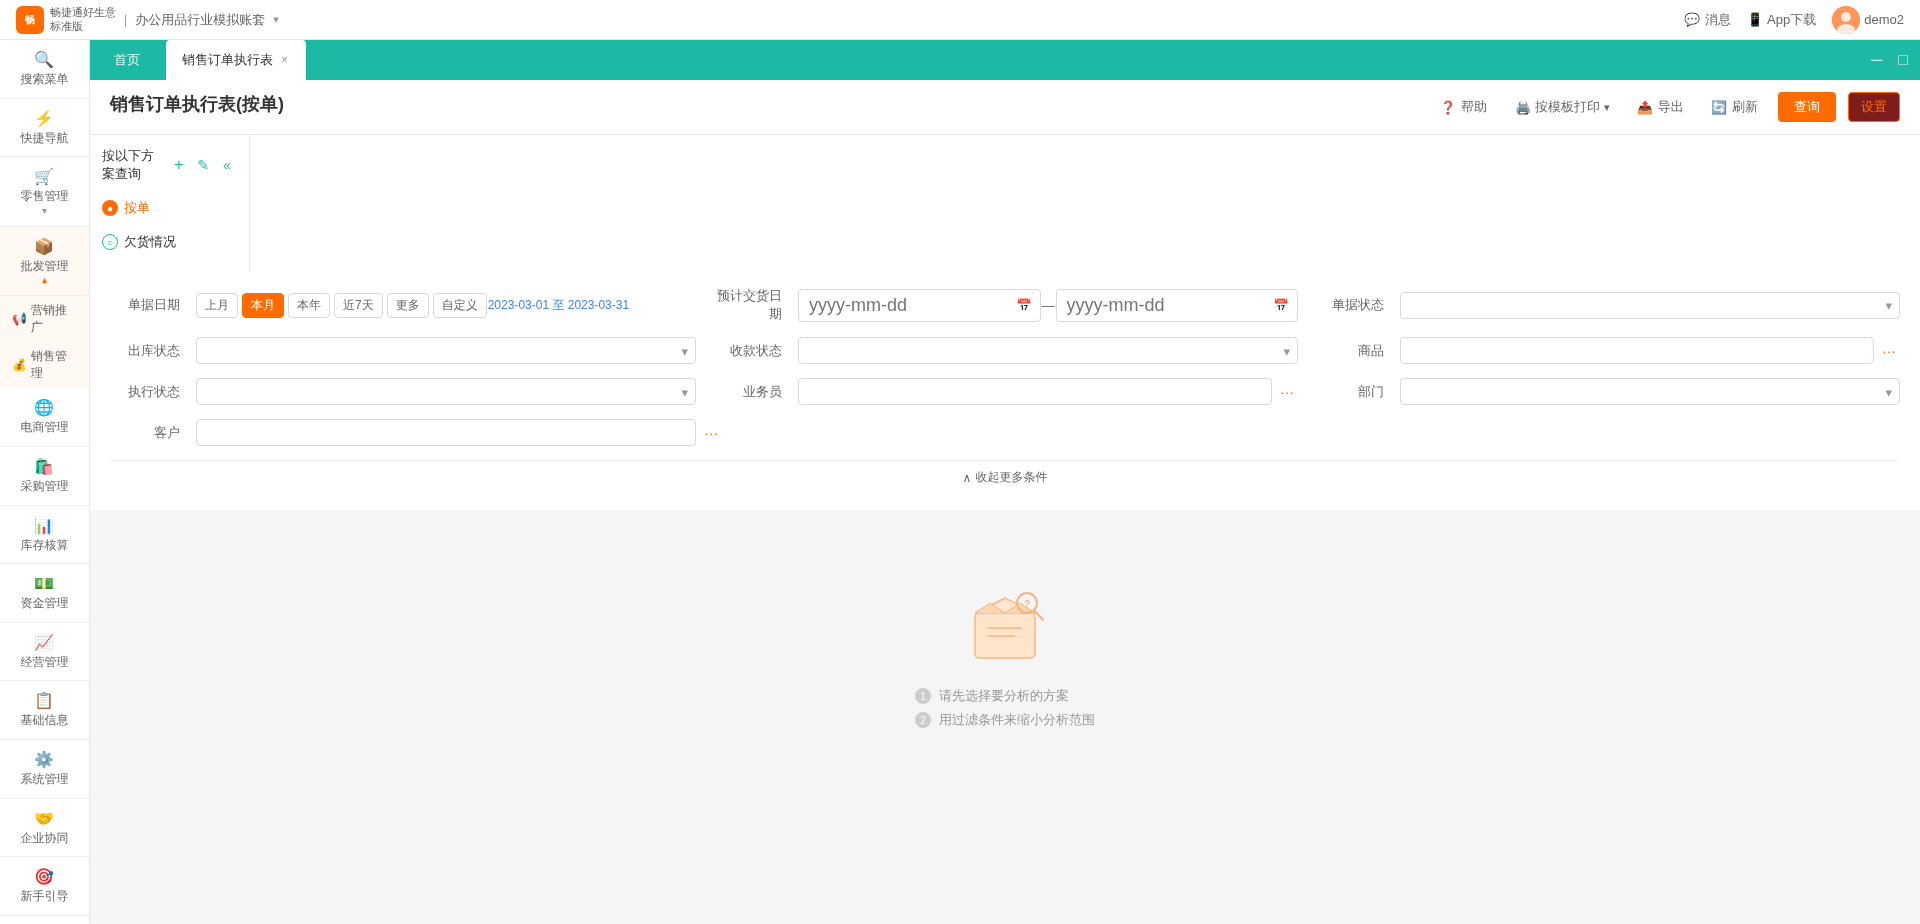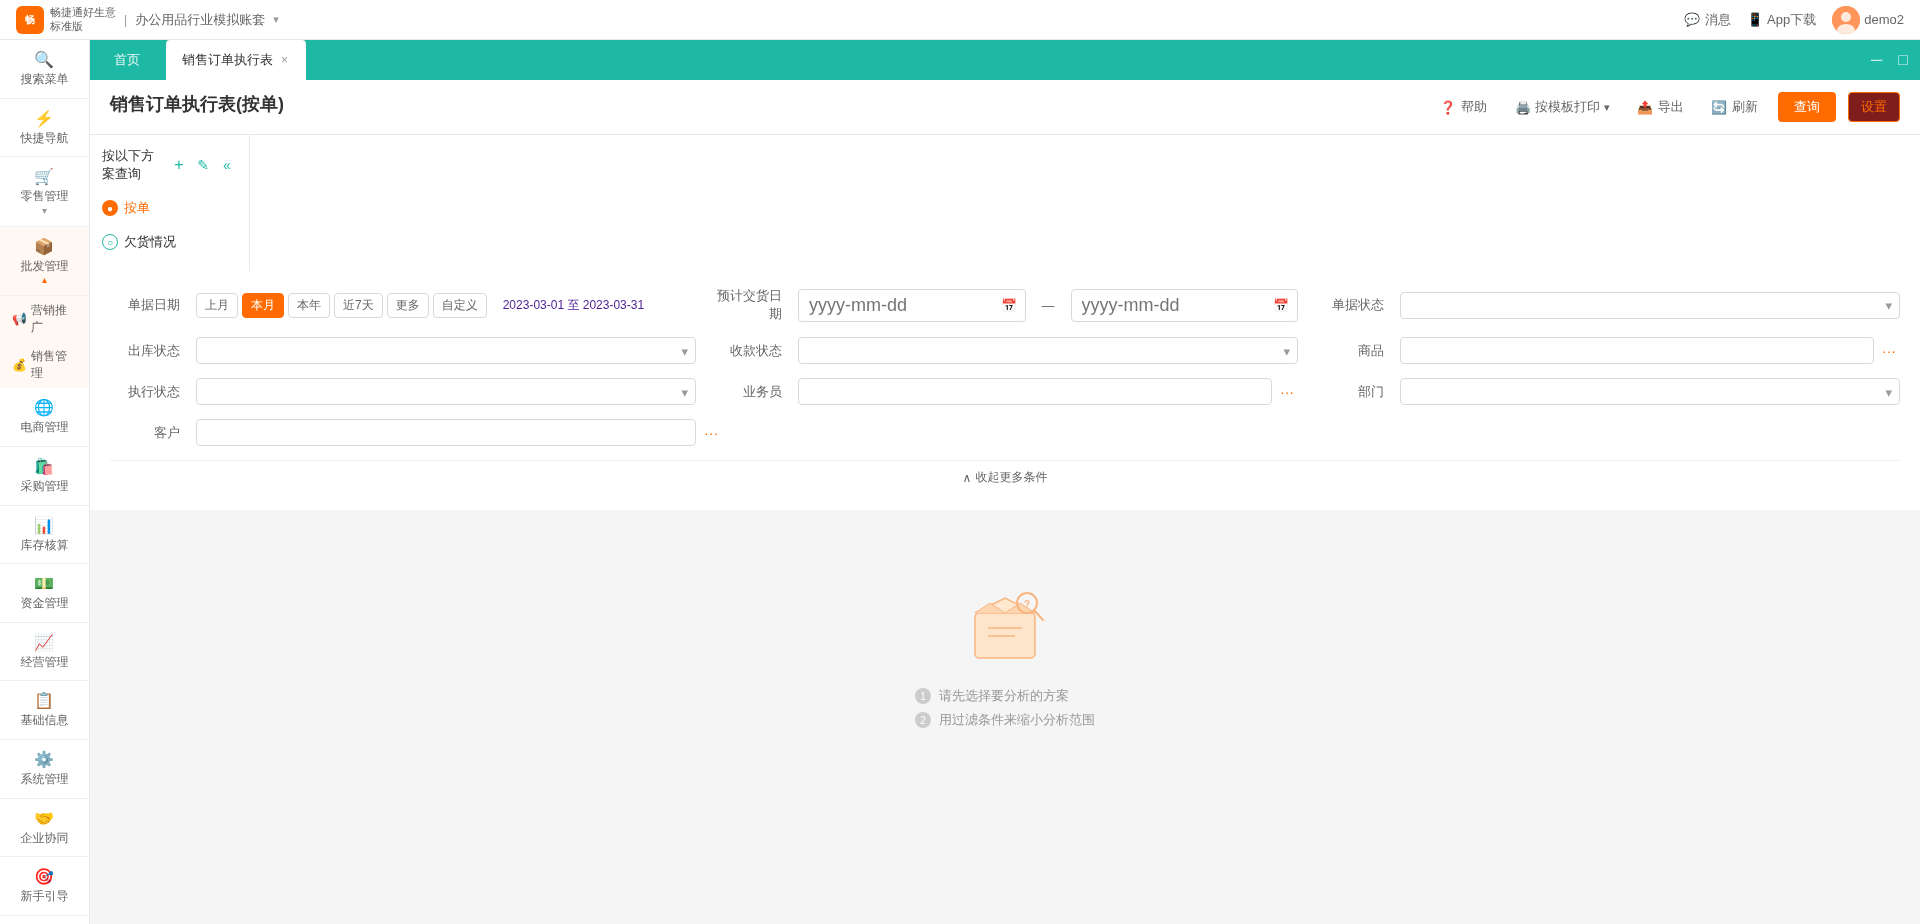--- a/index.html
+++ b/index.html
@@ -315,21 +315,21 @@
       width: 70px;
       text-align: right;
       color: #666;
       font-size: 13px;
       flex-shrink: 0;
     }
     .filter-control {
       flex: 1;
       display: flex;
       align-items: center;
-      gap: 16px;
+      gap: 1px;
     }
     .filter-input {
       border: 1px solid #d9d9d9;
       border-radius: 4px;
       padding: 5px 10px;
       font-size: 13px;
       color: #333;
       outline: none;
       width: 100%;
     }
@@ -649,21 +649,21 @@
             <div class="filter-control">
               <div class="date-quick-btns">
                 <button class="date-quick-btn">上月</button>
                 <button class="date-quick-btn active">本月</button>
                 <button class="date-quick-btn">本年</button>
                 <button class="date-quick-btn">近7天</button>
                 <button class="date-quick-btn">更多</button>
                 <button class="date-quick-btn">自定义</button>
               </div>
               <div class="date-range">
-                <span style="color:#4c1d95; font-size:12px; white-space:nowrap;">2023-03-01 至 2023-03-31</span>
+                <span style="color:#3b82f6; font-size:12px; white-space:nowrap;">2023-03-01 至 2023-03-31</span>
               </div>
             </div>
             <span class="filter-label">预计交货日期</span>
             <div class="filter-control">
               <div class="date-input-wrapper">
                 <input type="text" class="date-input" placeholder="yyyy-mm-dd" style="">
                 <span class="date-icon">📅</span>
               </div>
               <span class="date-separator">—</span>
               <div class="date-input-wrapper">

